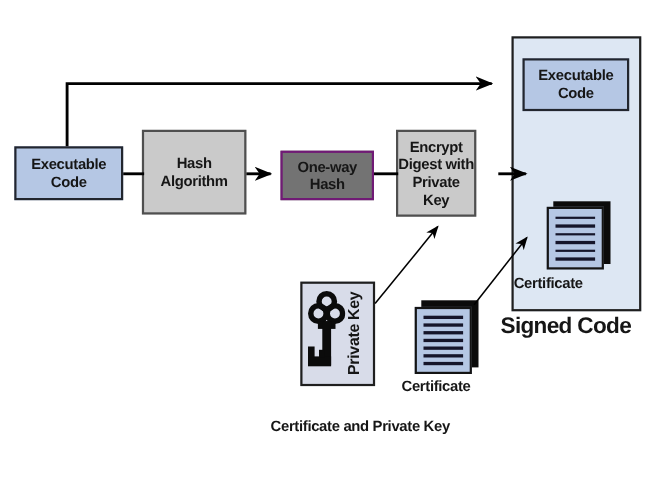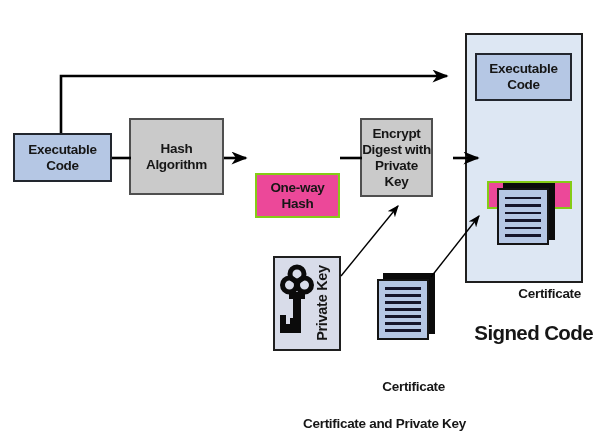--- a/index.html
+++ b/index.html
@@ -9,27 +9,26 @@
     color:#161616;overflow:hidden;
   }
   .box{
     position:absolute;box-sizing:border-box;
     display:flex;flex-direction:column;justify-content:center;align-items:center;
     font-weight:bold;font-size:13.5px;line-height:16px;letter-spacing:-0.3px;
     text-align:center;z-index:2;
   }
   .lightblue{background:#b5c7e4;border:2px solid #22262e;}
   .grayfill{background:#cacaca;border:2px solid #4f4f4f;}
-  .medblue{background:#ec4899;border:2px solid #84cc16;margin-top:36px;}
+  .medblue{background:#737373;border:2px solid #701a75;}
   .panel{background:#dde7f3;border:2px solid #1f1f1f;z-index:1;}
   .keypanel{background:#d8dce9;border:2px solid #1f1f1f;}
   .label{
-    position:absolute;font-weight:bold;text-align:right;z-index:2;
+    position:absolute;font-weight:bold;text-align:left;z-index:2;
     letter-spacing:-0.3px;
-    margin-top:36px;
   }
   .cert{position:absolute;z-index:2;}
   .cert-shadow{position:absolute;background:#0b0b0b;}
   .cert-page{
     position:absolute;background:#b5c7e4;border:2px solid #141414;box-sizing:border-box;
     display:flex;flex-direction:column;justify-content:center;gap:5px;padding:4px 6px;
   }
   .cert-line{height:2.5px;background:#15152a;width:100%;}
   .vtext{
     position:absolute;z-index:3;font-weight:bold;font-size:14.5px;letter-spacing:-0.3px;
@@ -65,23 +64,20 @@
     <div>Encrypt</div>
     <div>Digest with</div>
     <div>Private Key</div>
   </div>
 
   <div class="box lightblue" style="left:475px;top:53px;width:97px;height:48px;">
     <div>Executable</div>
     <div>Code</div>
   </div>
 
-  <div class="box medblue" style="left:487px;top:145px;width:85px;height:28px;font-size:14.5px;">
-    <div>Signed</div>
-  </div>
 
   <div class="cert" style="left:497px;top:183px;width:58px;height:63px;">
     <div class="cert-shadow" style="left:6px;top:0;width:52px;height:57px;"></div>
     <div class="cert-page" style="left:0;top:5px;width:52px;height:57px;">
       <div class="cert-line"></div>
         <div class="cert-line"></div>
         <div class="cert-line"></div>
       <div class="cert-line"></div>
         <div class="cert-line"></div>
         <div class="cert-line"></div>

